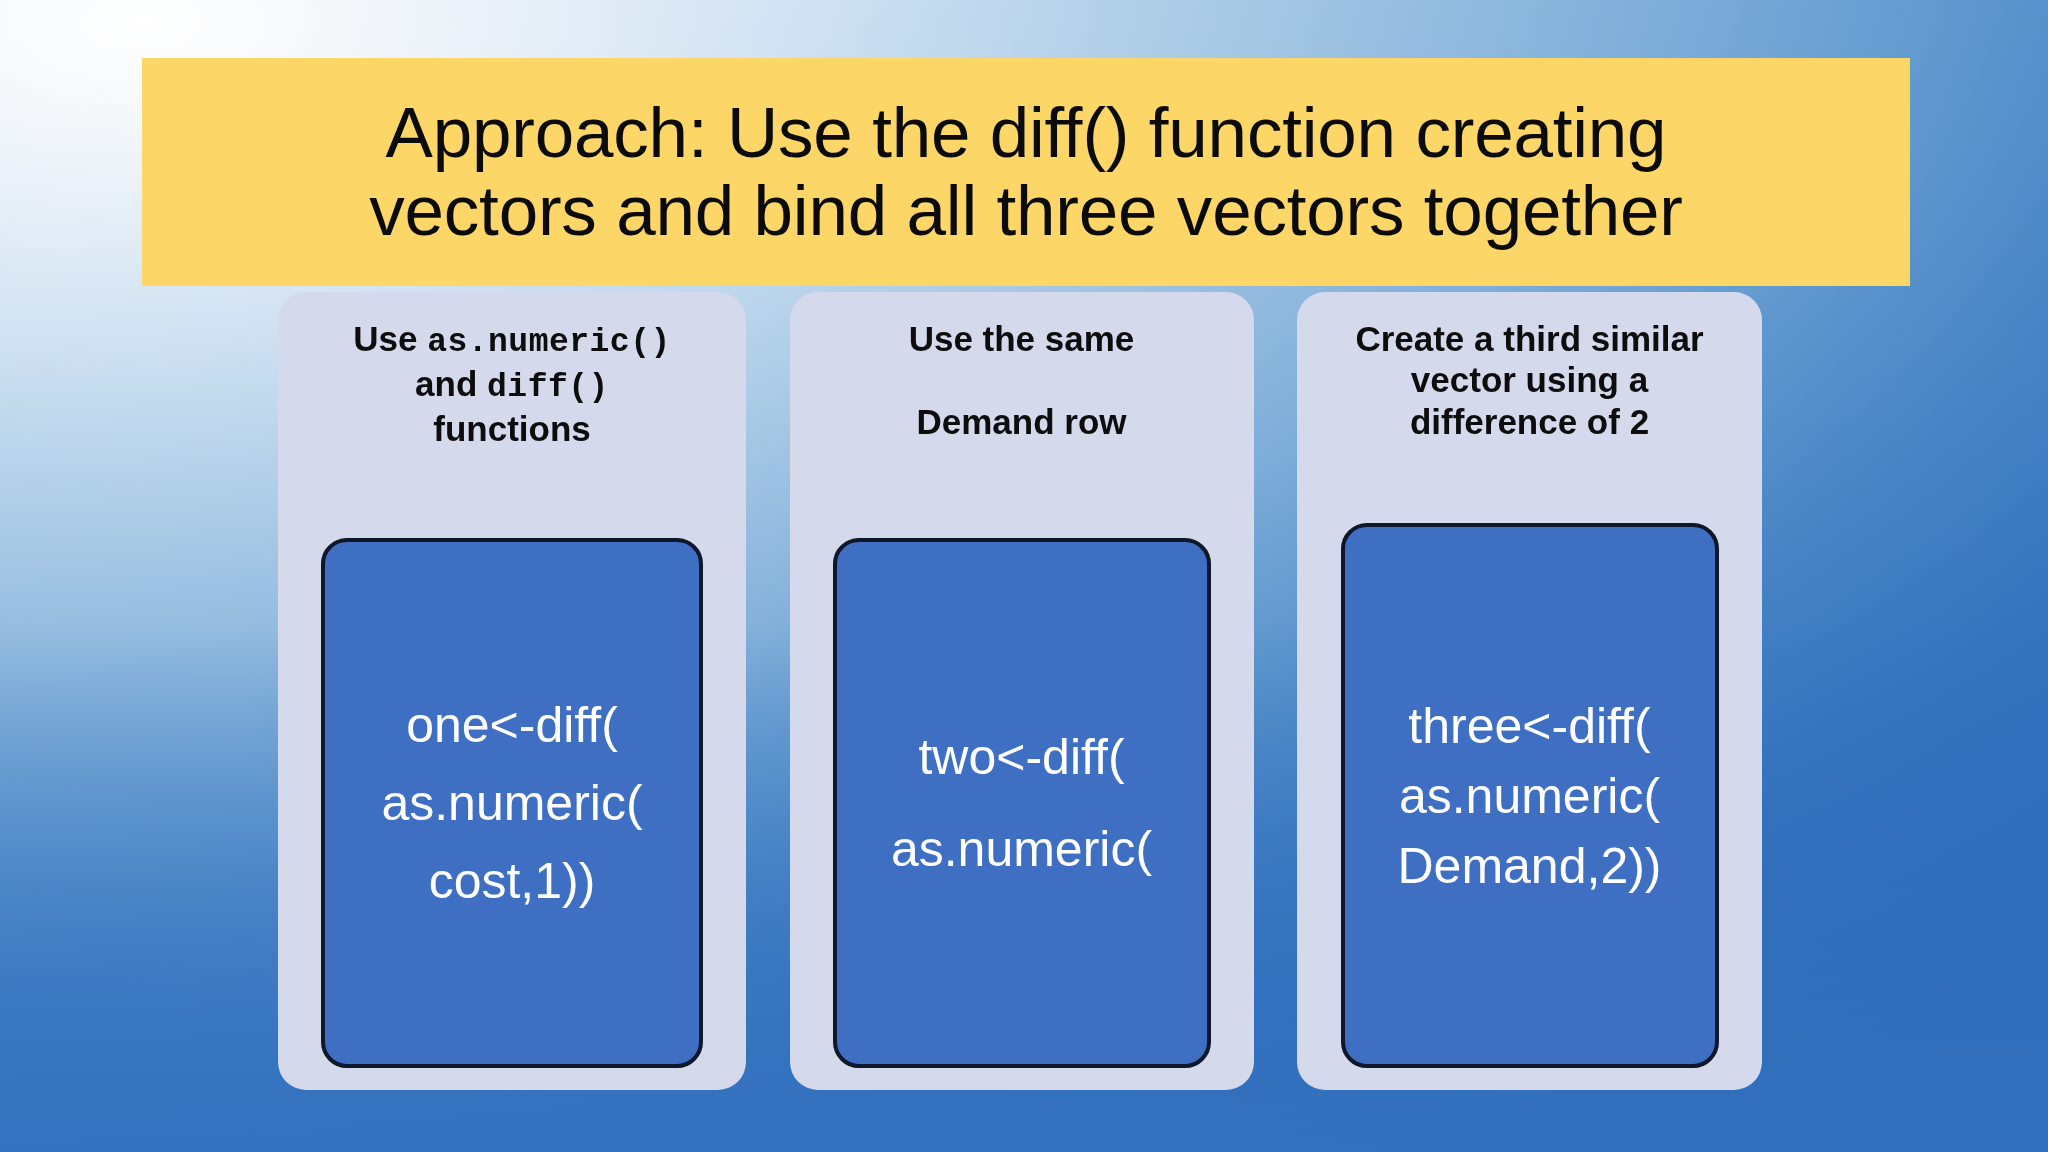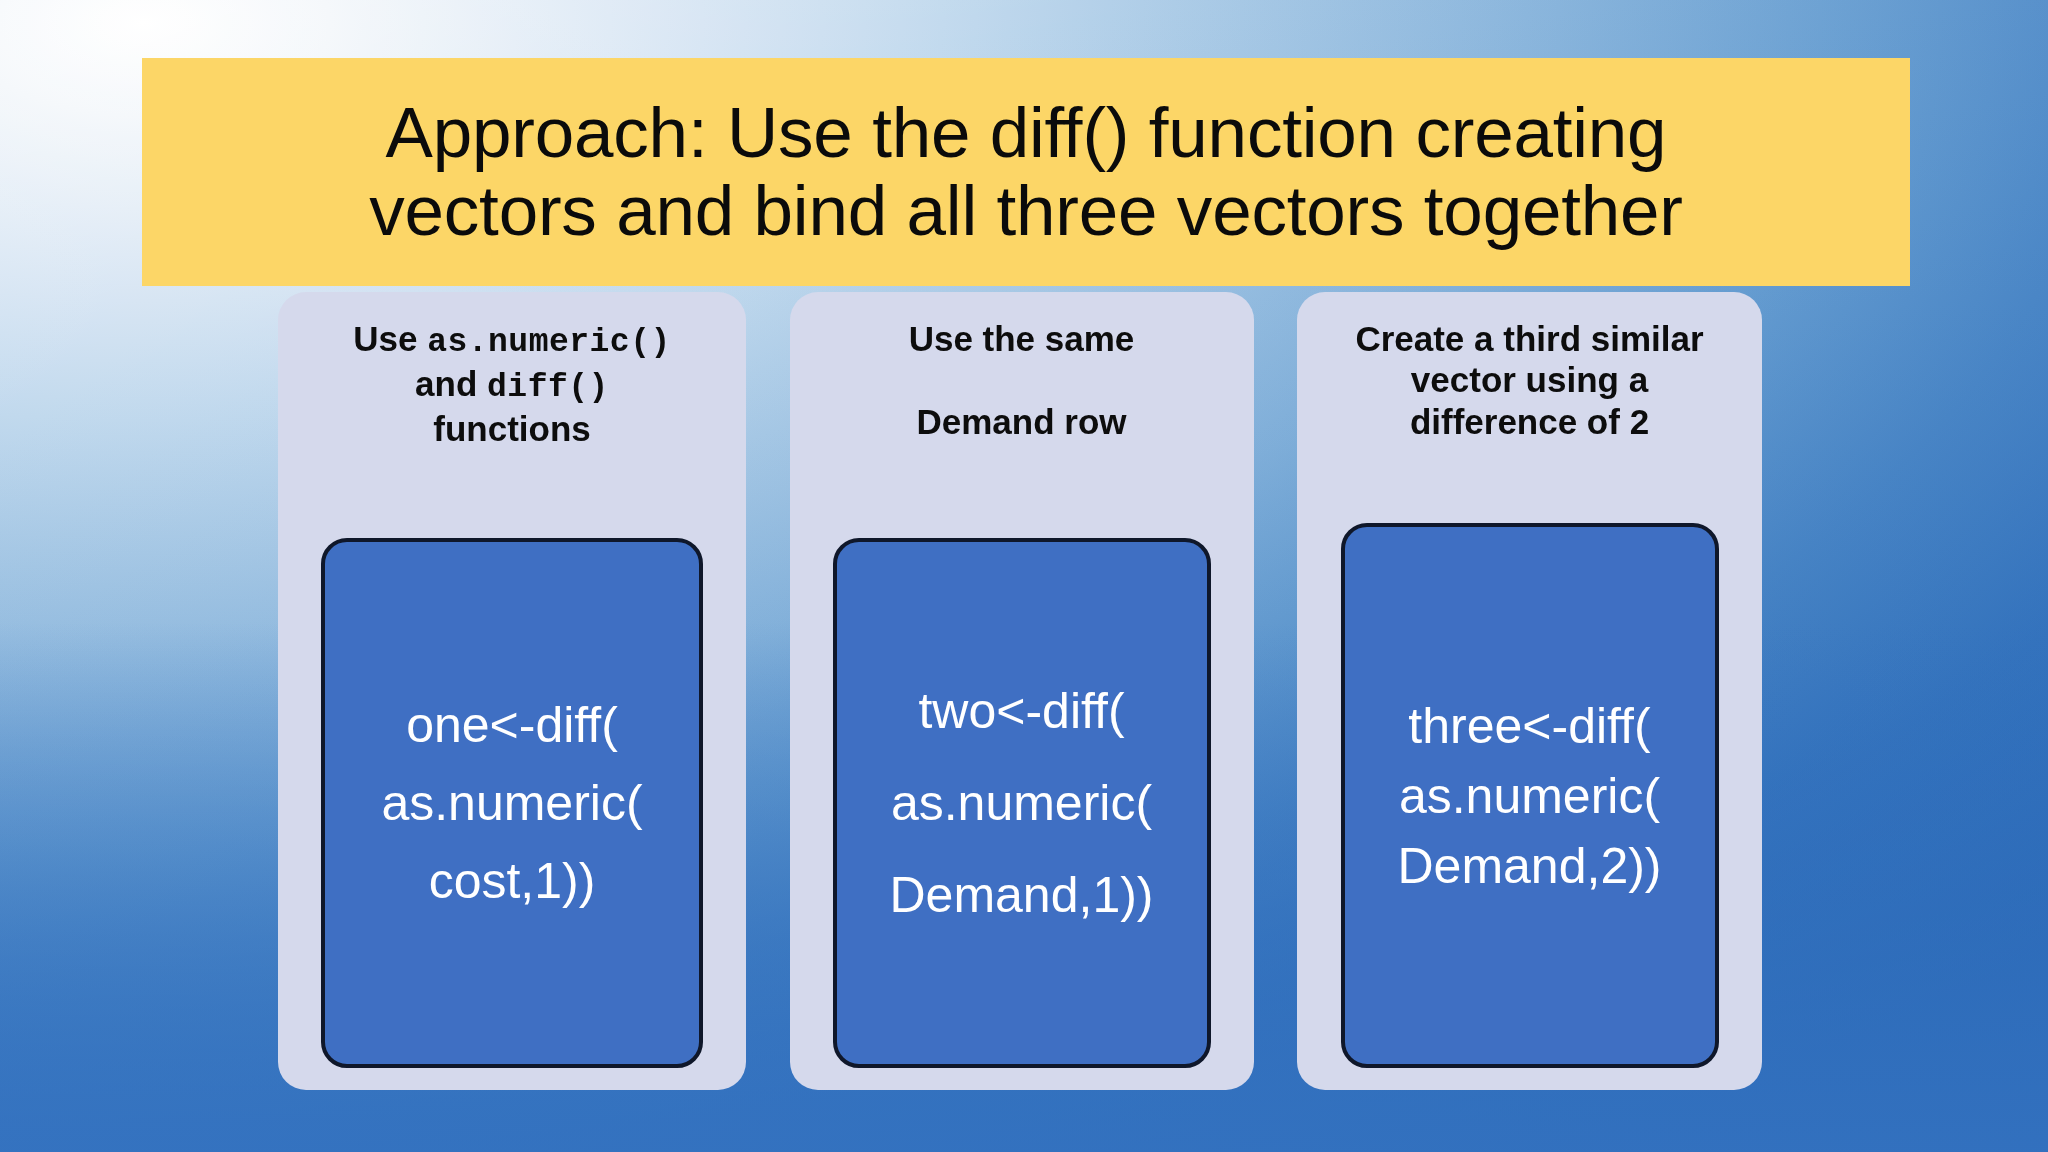--- a/index.html
+++ b/index.html
@@ -177,21 +177,20 @@
 
     <div class="card mid">
       <div class="card-head">
         <span>Use the same</span><br>
         <br>
         <span>Demand row</span>
       </div>
       <div class="code-box">
         <div class="code-line">two&lt;-diff(</div>
         <div class="code-line">as.numeric(</div>
-        <div class="code-line">Demand,1))</div>
       </div>
     </div>
 
     <div class="card third">
       <div class="card-head">
         <span>Create a third similar</span><br>
         <span>vector using a</span><br>
         <span>difference of 2</span>
       </div>
       <div class="code-box">

